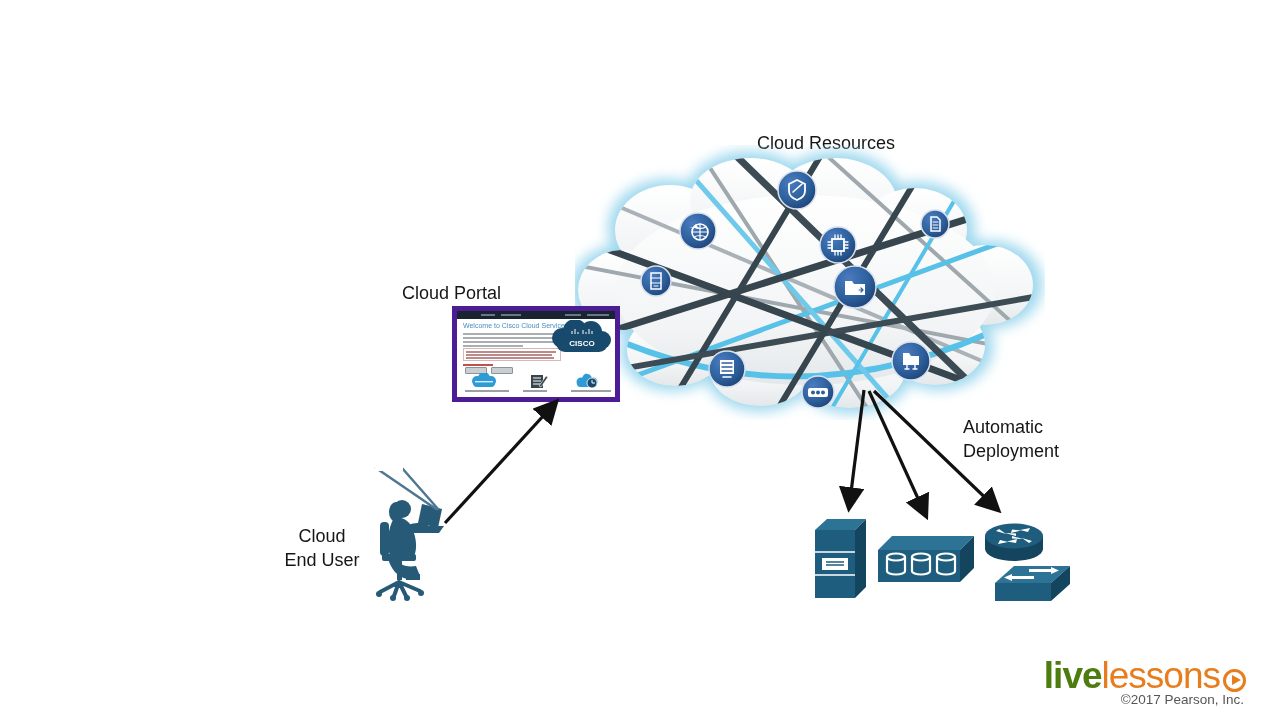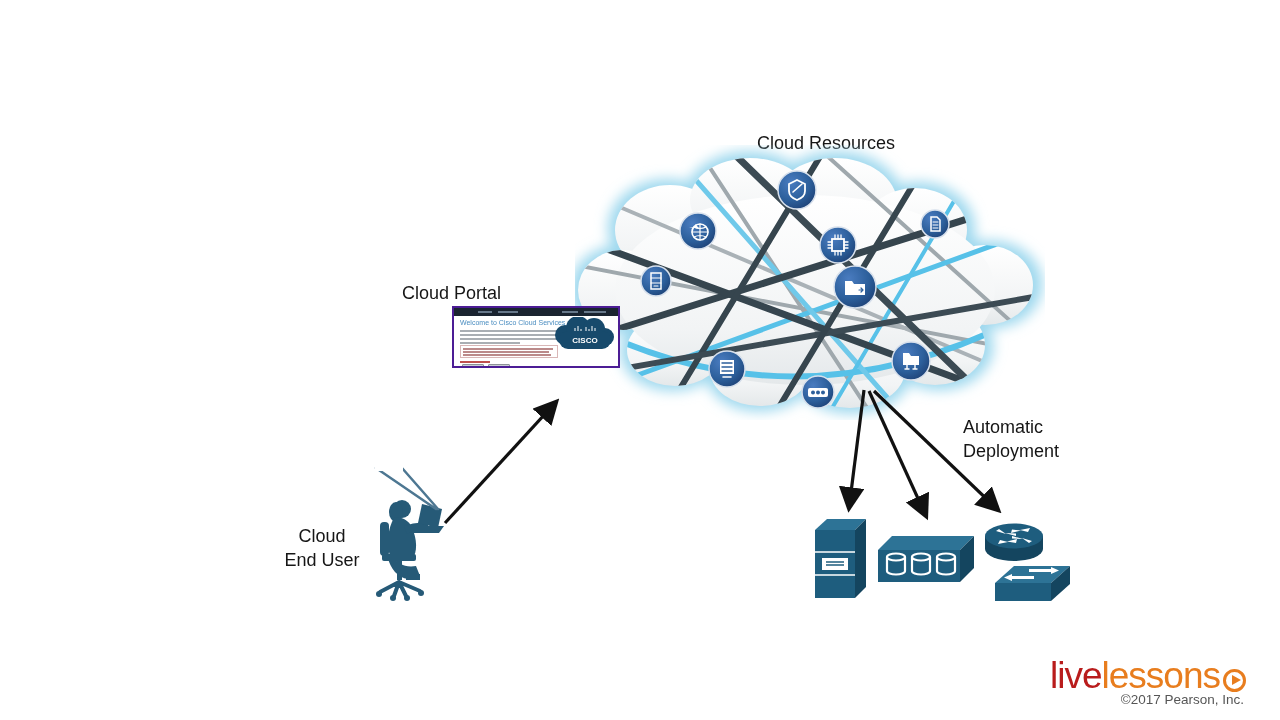--- a/index.html
+++ b/index.html
@@ -18,42 +18,42 @@
   #label-end-user       { top:524px; left:262px; width:120px; text-align:center; }
 
   
   #speech-bubble { top:417px; left:262px; width:152px; height:54px;
                    background:#fff; border:2.5px solid #4d7792; border-radius:9px;
                    display:flex; flex-direction:column; align-items:center; justify-content:center;
                    font-size:17px; line-height:22px; color:#111; z-index:30; }
   #bubble-tail { top:465px; left:360px; z-index:31; }
 
   
-  #portal { top:306px; left:452px; width:168px; height:62px; background:#fff;
-            border:2px solid #4c1d95; z-index:20; overflow:hidden; }
+  #portal { top:306px; left:452px; width:168px; height:96px; background:#fff;
+            border:5px solid #4c1d95; z-index:20; overflow:hidden; }
   #portal-header { position:absolute; top:0; left:0; width:100%; height:8px; background:#1a2430; }
   .p-dash { position:absolute; top:3px; height:2px; background:#67788a; }
   #portal-heading { position:absolute; top:11px; left:6px; font-size:7px; color:#4a8dc0; }
   .skel { position:absolute; height:2px; background:#a9aeb3; }
   .skel.red { background:#c0504d; }
   .skel.pink { background:#bb8a8a; }
   #portal-box { position:absolute; top:37px; left:6px; width:98px; height:13px; border:1px solid #d9b7b7; }
   .p-btn { position:absolute; top:56px; width:22px; height:7px; background:#c9ced3; border:1px solid #8d9297; border-radius:1px; }
   #portal-cloud { position:absolute; top:9px; right:3px; }
   .p-caption { position:absolute; height:2px; background:#9aa0a5; top:79px; }
 
   
   #cloud-art   { top:145px; left:575px; z-index:10; }
   #arrow-layer { top:0; left:0; z-index:25; pointer-events:none; }
   #hardware-art{ top:505px; left:800px; z-index:22; }
   #person-art  { top:496px; left:366px; z-index:22; }
 
   
   #footer-logo { top:655px; right:34px; display:flex; align-items:center; z-index:40; }
-  #footer-logo .live    { font-size:37px; color:#b91c1c; letter-spacing:-1px; }
+  #footer-logo .live    { font-size:37px; color:#4d7c0f; letter-spacing:-1px;font-weight:bold; }
   #footer-logo .lessons { font-size:37px; color:#e87d1e; letter-spacing:-1px; }
   #play-badge { width:23px; height:23px; border:3px solid #e87d1e; border-radius:50%;
                 margin-left:3px; margin-top:8px; position:relative; }
   #play-badge .tri { position:absolute; left:6px; top:3.5px; width:0; height:0;
                      border-left:9px solid #e87d1e; border-top:5.5px solid transparent;
                      border-bottom:5.5px solid transparent; }
   #copyright { top:692px; right:36px; font-size:13.5px; color:#565656; z-index:40; }
 </style>
 </head>
 <body>

